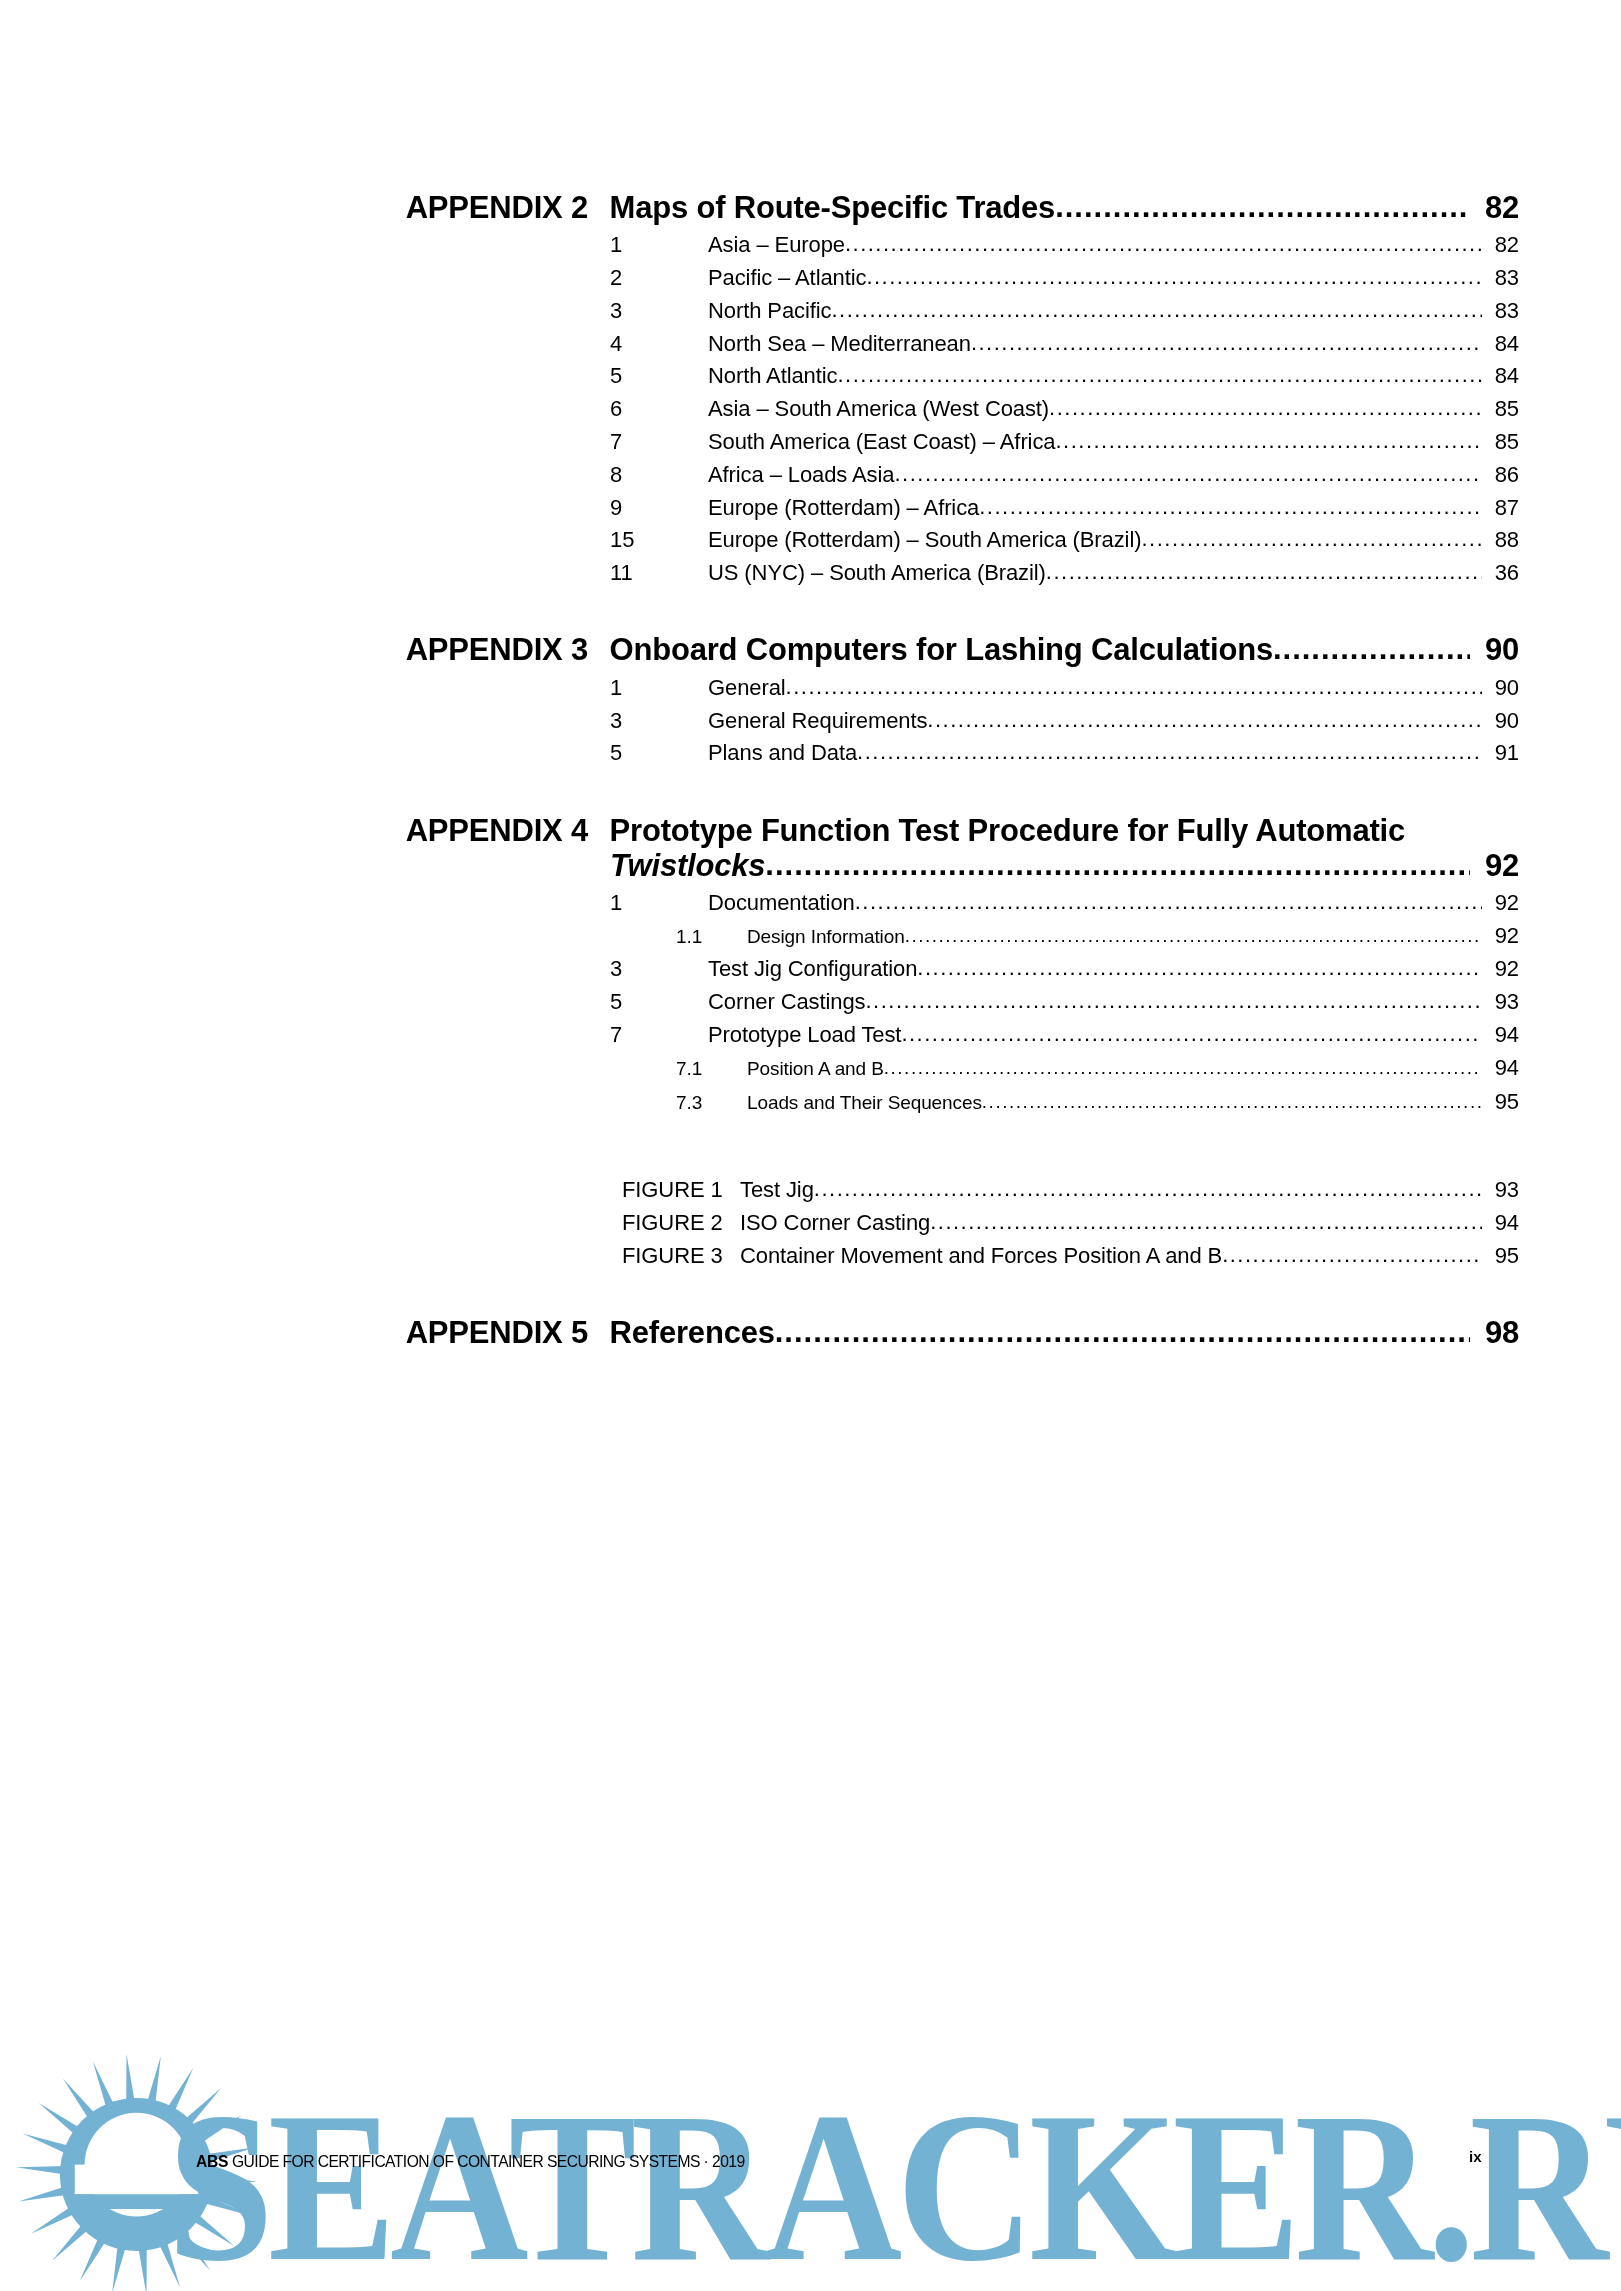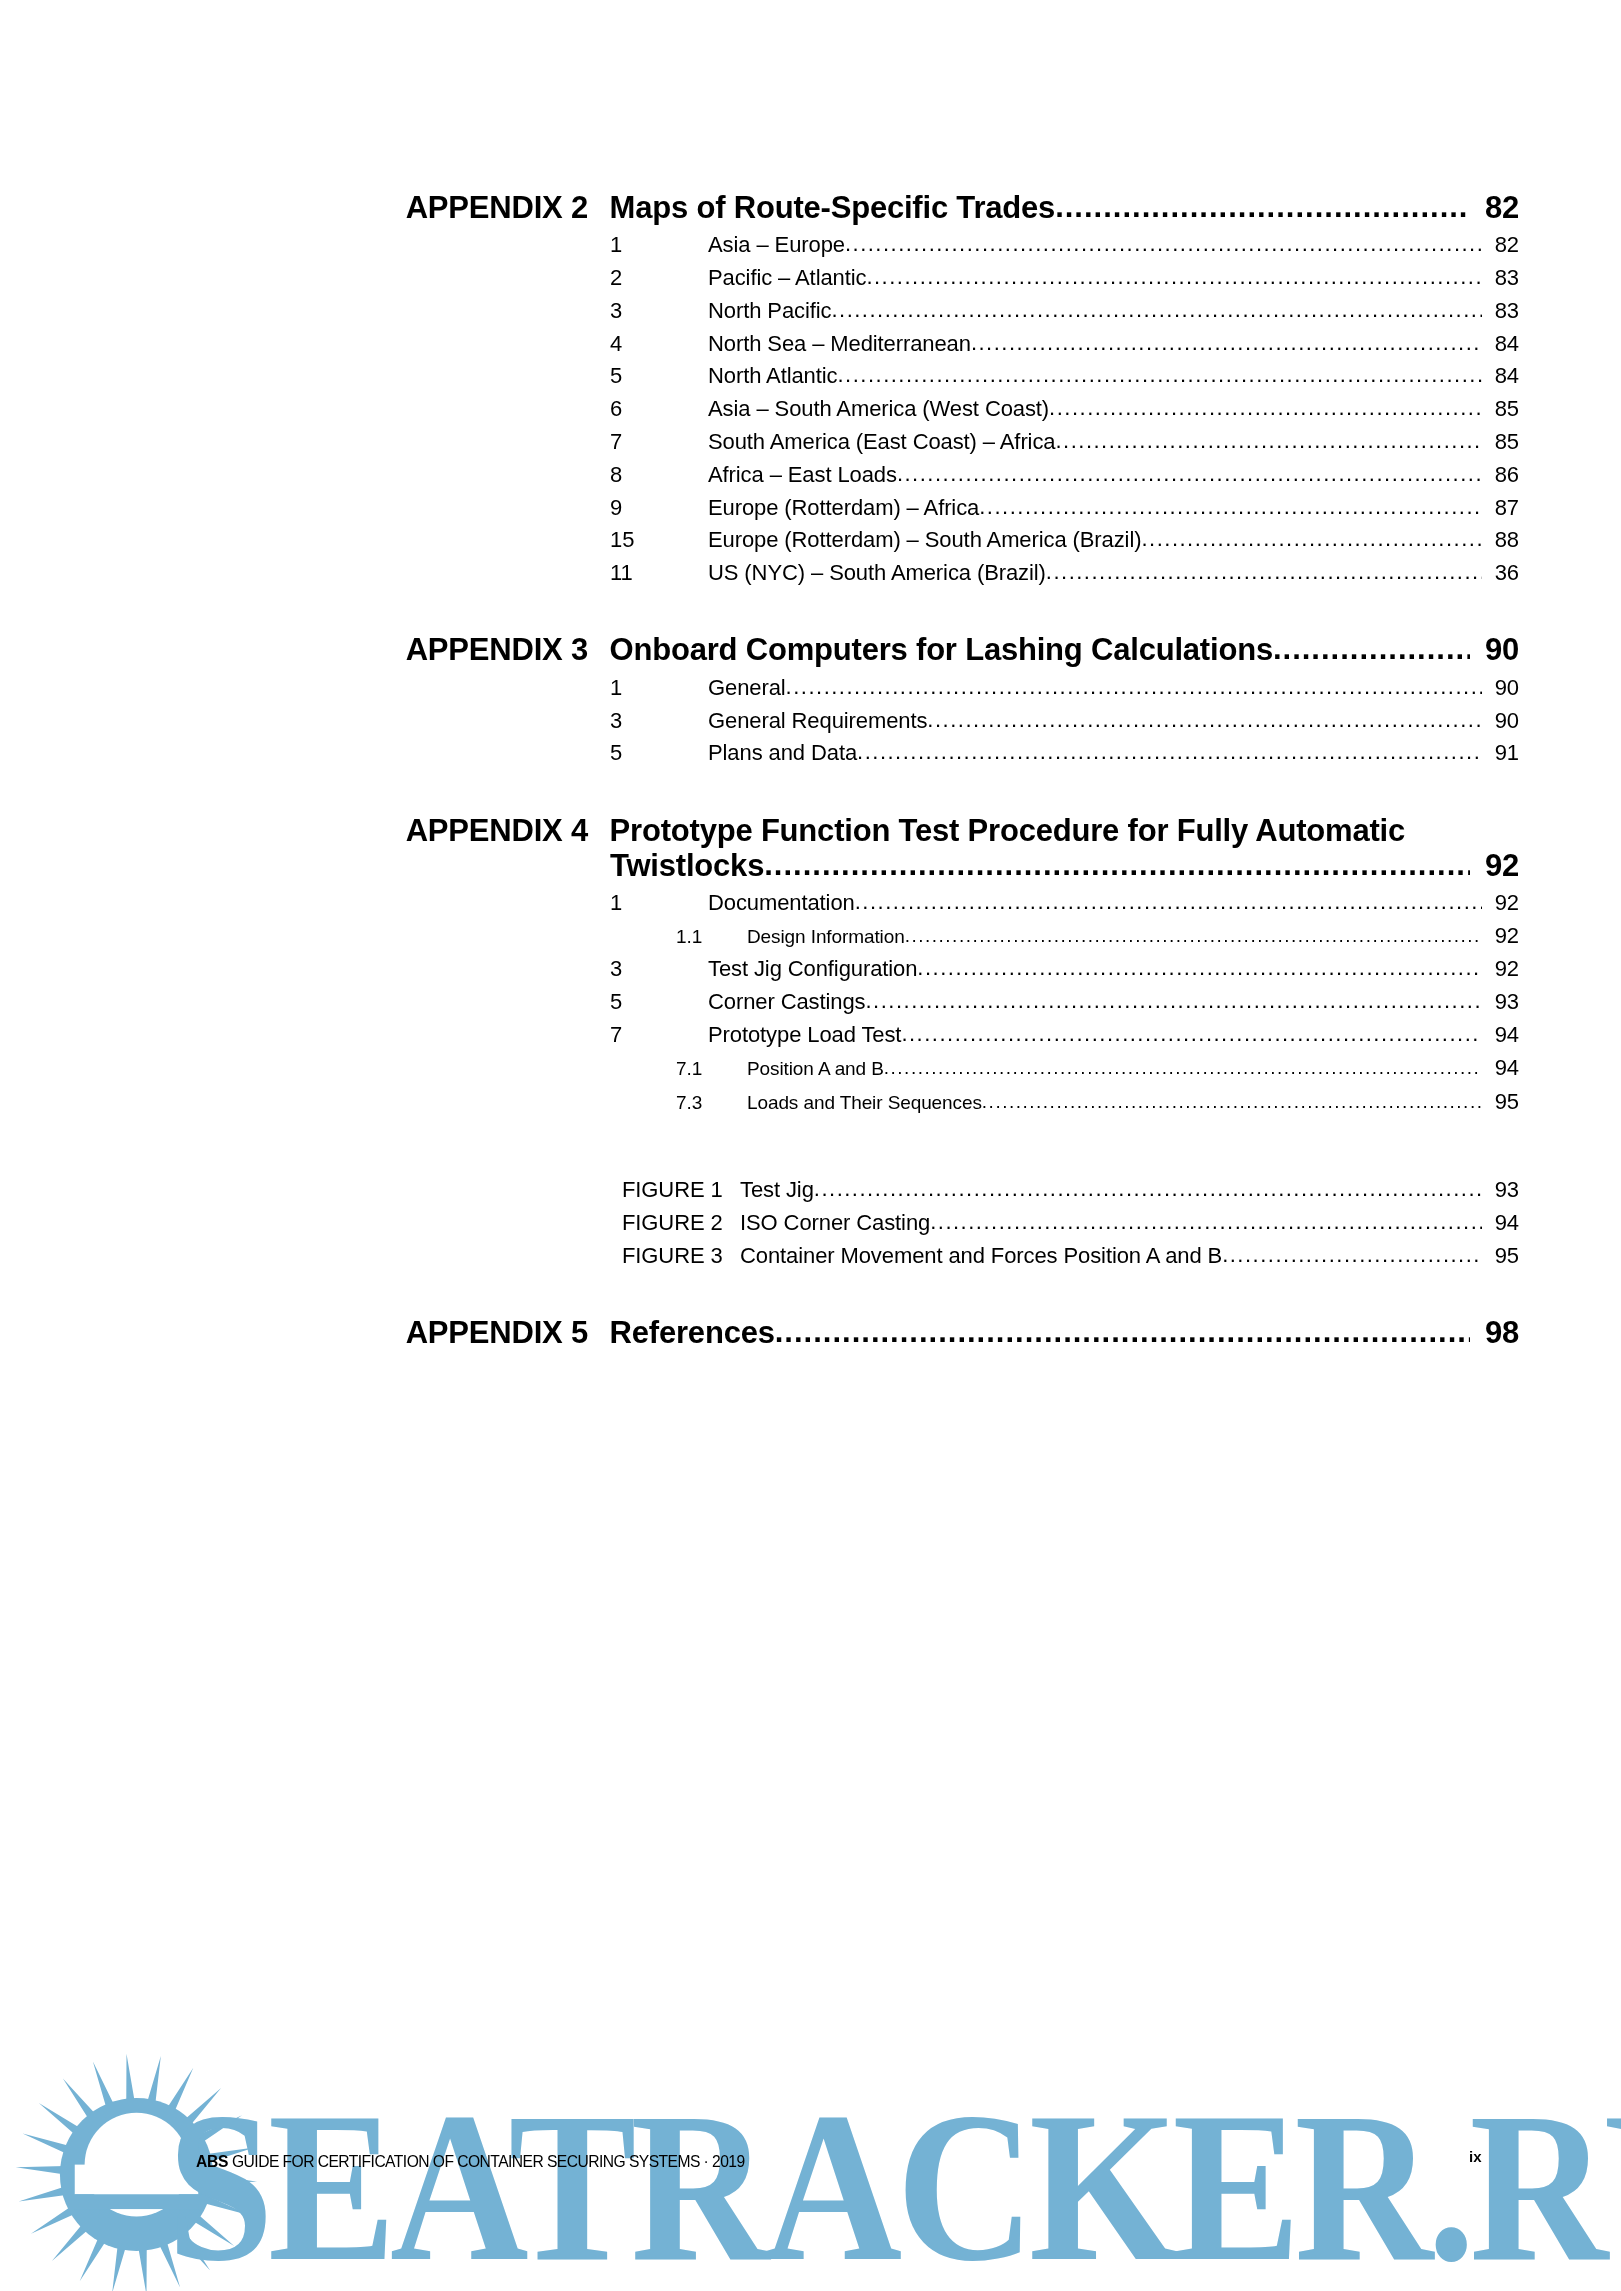--- a/index.html
+++ b/index.html
@@ -77,21 +77,21 @@
     align-items: baseline;
   }
   .app-row.twoline .line1 .lbl { width: 196px; text-align: right; }
   .app-row.twoline .line1 .ttl { margin-left: 21.6px; }
   .app-row.twoline .line2 {
     display: flex;
     align-items: baseline;
     margin-left: 218px;
     margin-top: 3.9px;
   }
-  .app-row.twoline .line2 .ttl { white-space: nowrap; }
+  .app-row.twoline .line2 .ttl { white-space: nowrap; font-style: italic; }
   .app-row.twoline .line2 .pg {
     flex: 0 0 auto;
     text-align: right;
     min-width: 41px;
     padding-left: 7.8px;
   }
 
   
   .sub-row {
     font-size: 22px;
@@ -284,21 +284,21 @@
           <span class="pg">85</span>
         </div>
         <div class="row sub-row">
           <span class="num">7</span>
           <span class="ttl">South America (East Coast) – Africa</span>
           <span class="dots">....................................................................................................................................................................................................................................................................</span>
           <span class="pg">85</span>
         </div>
         <div class="row sub-row">
           <span class="num">8</span>
-          <span class="ttl">Africa – East Loads</span>
+          <span class="ttl">Africa – Loads Asia</span>
           <span class="dots">....................................................................................................................................................................................................................................................................</span>
           <span class="pg">86</span>
         </div>
         <div class="row sub-row">
           <span class="num">9</span>
           <span class="ttl">Europe (Rotterdam) – Africa</span>
           <span class="dots">....................................................................................................................................................................................................................................................................</span>
           <span class="pg">87</span>
         </div>
         <div class="row sub-row">

